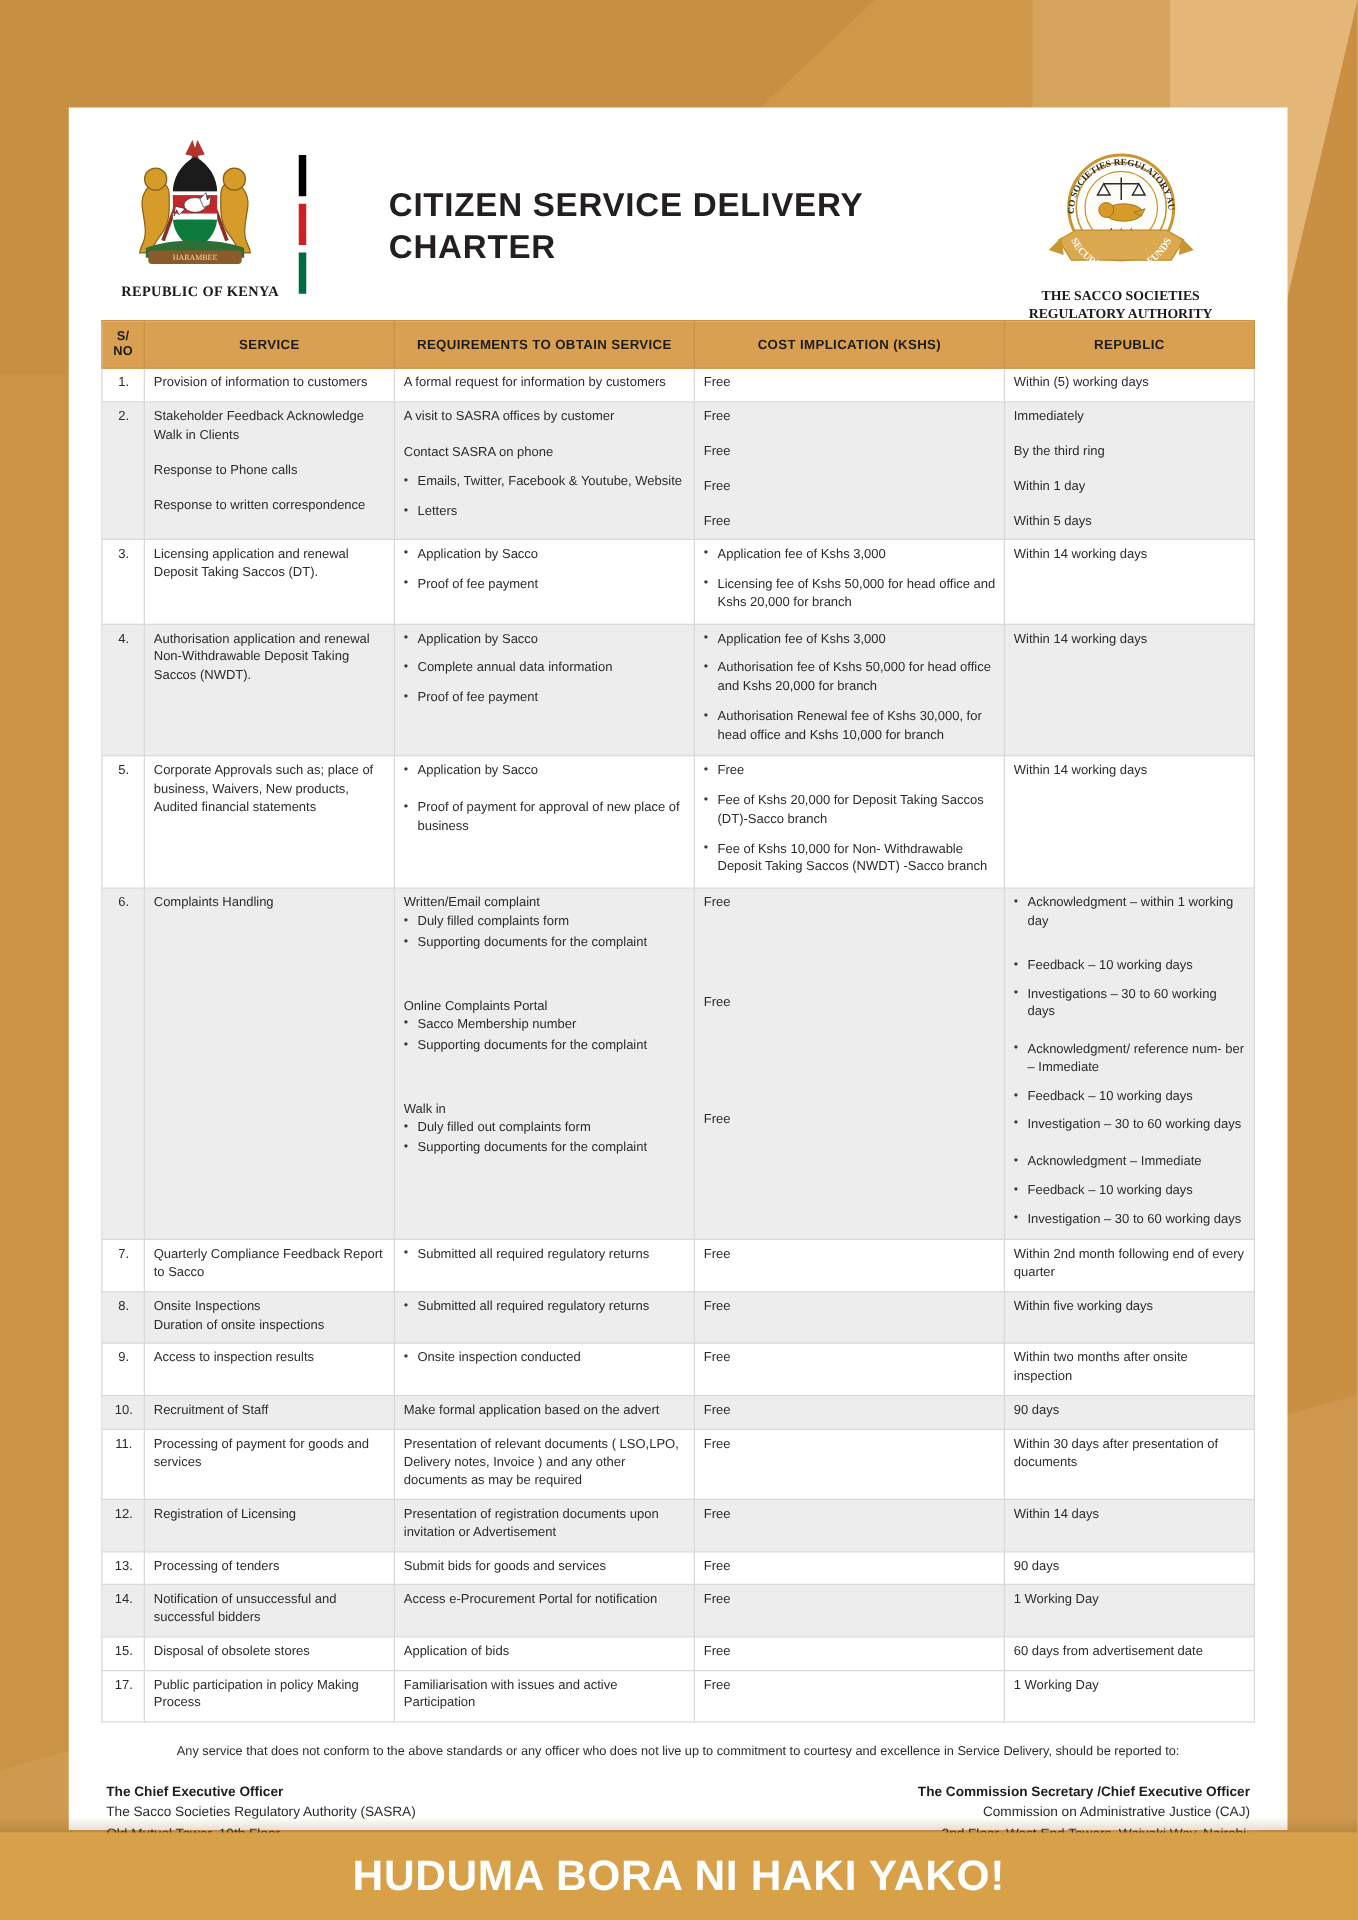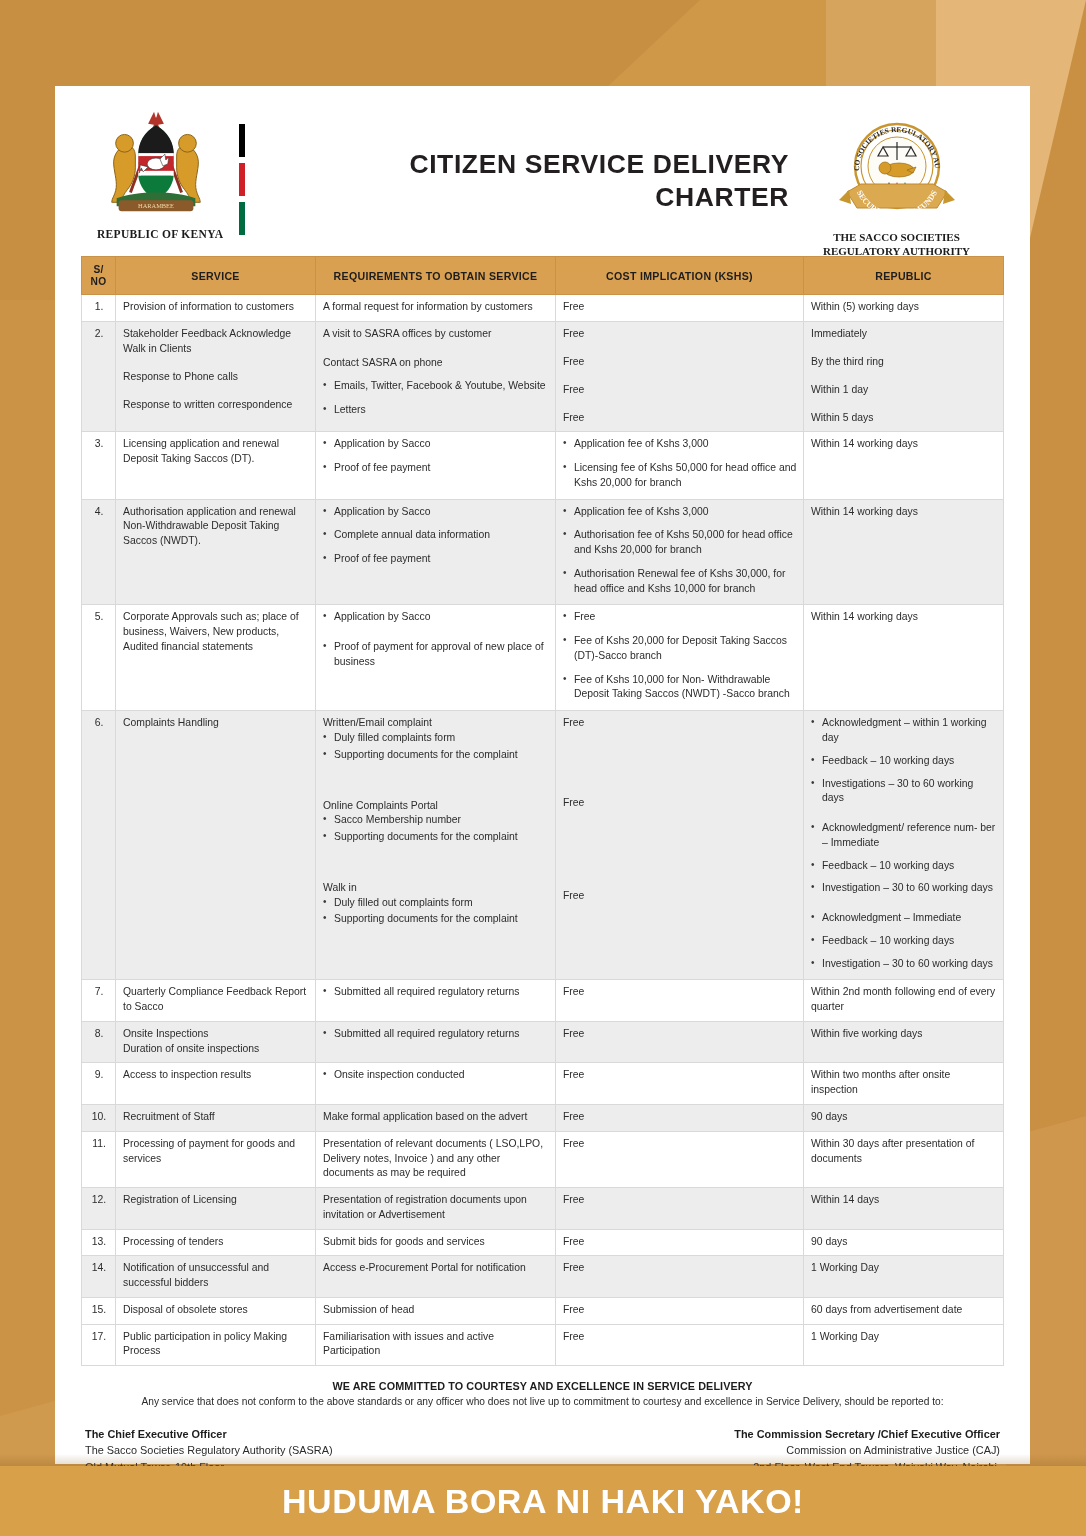--- a/index.html
+++ b/index.html
@@ -69,21 +69,21 @@
     letter-spacing: .3px;
     margin-top: 8px; margin-left: 16px;
     color: #1b1b1b;
   }
   .flagbars { position: absolute; left: 158px; top: 22px; width: 6px; }
   .flagbar { width: 6px; height: 33px; margin-bottom: 6px; }
   .fb-black { background: #000000; }
   .fb-red   { background: #cf2027; }
   .fb-green { background: #006b3f; }
 
-  .hdr-mid { flex: 1; text-align: right; padding-top: 46px; }
+  .hdr-mid { flex: 1; text-align: left; padding-top: 46px; }
   .doc-title {
     font-size: 26.5px;
     font-weight: bold;
     color: #231f20;
     letter-spacing: .6px;
     line-height: 1.25;
   }
 
   .hdr-right { width: 215px; text-align: center; padding-top: 6px; }
   .sasra-seal { width: 120px; height: 120px; margin: 0 auto; display:block; }
@@ -454,21 +454,21 @@
             </td>
             <td>
               <div>Free</div>
               <div style="height:65px"></div>
               <div>Free</div>
               <div style="height:78px"></div>
               <div>Free</div>
             </td>
             <td>
               <ul class="b">
-                <li style="margin-bottom:8px">Acknowledgment – within 1 working day</li>
+                <li style="margin-bottom:20px">Acknowledgment – within 1 working day</li>
                 <li style="margin-bottom:8px">Feedback – 10 working days</li>
                 <li>Investigations – 30 to 60 working days</li>
               </ul>
               <div class="sp"></div>
               <ul class="b">
                 <li style="margin-bottom:8px">Acknowledgment/ reference num- ber – Immediate</li>
                 <li style="margin-bottom:8px">Feedback – 10 working days</li>
                 <li>Investigation – 30 to 60 working days</li>
               </ul>
               <div class="sp"></div>
@@ -555,39 +555,38 @@
             <td class="c-sn">14.</td>
             <td>Notification of unsuccessful and successful bidders</td>
             <td>Access e-Procurement Portal for notification</td>
             <td>Free</td>
             <td>1 Working Day</td>
           </tr>
 
           <tr>
             <td class="c-sn">15.</td>
             <td>Disposal of obsolete stores</td>
-            <td>Submission of head</td>
+            <td>Application of bids</td>
             <td>Free</td>
             <td>60 days from advertisement date</td>
           </tr>
 
 
           <tr>
             <td class="c-sn">17.</td>
             <td>Public participation in policy Making Process</td>
             <td>Familiarisation with issues and active Participation</td>
             <td>Free</td>
             <td>1 Working Day</td>
           </tr>
         </tbody>
       </table>
     </div>
 
     <div class="commit">
-      <div class="commit-h">WE ARE COMMITTED TO COURTESY AND EXCELLENCE IN SERVICE DELIVERY</div>
       <div class="commit-p">Any service that does not conform to the above standards or any officer who does not live up to commitment to courtesy and excellence in Service Delivery, should be reported to:</div>
     </div>
 
     <div class="contacts">
       <div class="contact-left">
         <div class="contact-strong">The Chief Executive Officer</div>
         <div>The Sacco Societies Regulatory Authority (SASRA)</div>
         <div>Old Mutual Tower, 19th Floor.</div>
         <div>P.O. Box 25089-00100, Nairobi, Kenya</div>
         <div>Tel: +254 (20) 2935101 E-mail: info@sasra.go.ke</div>

